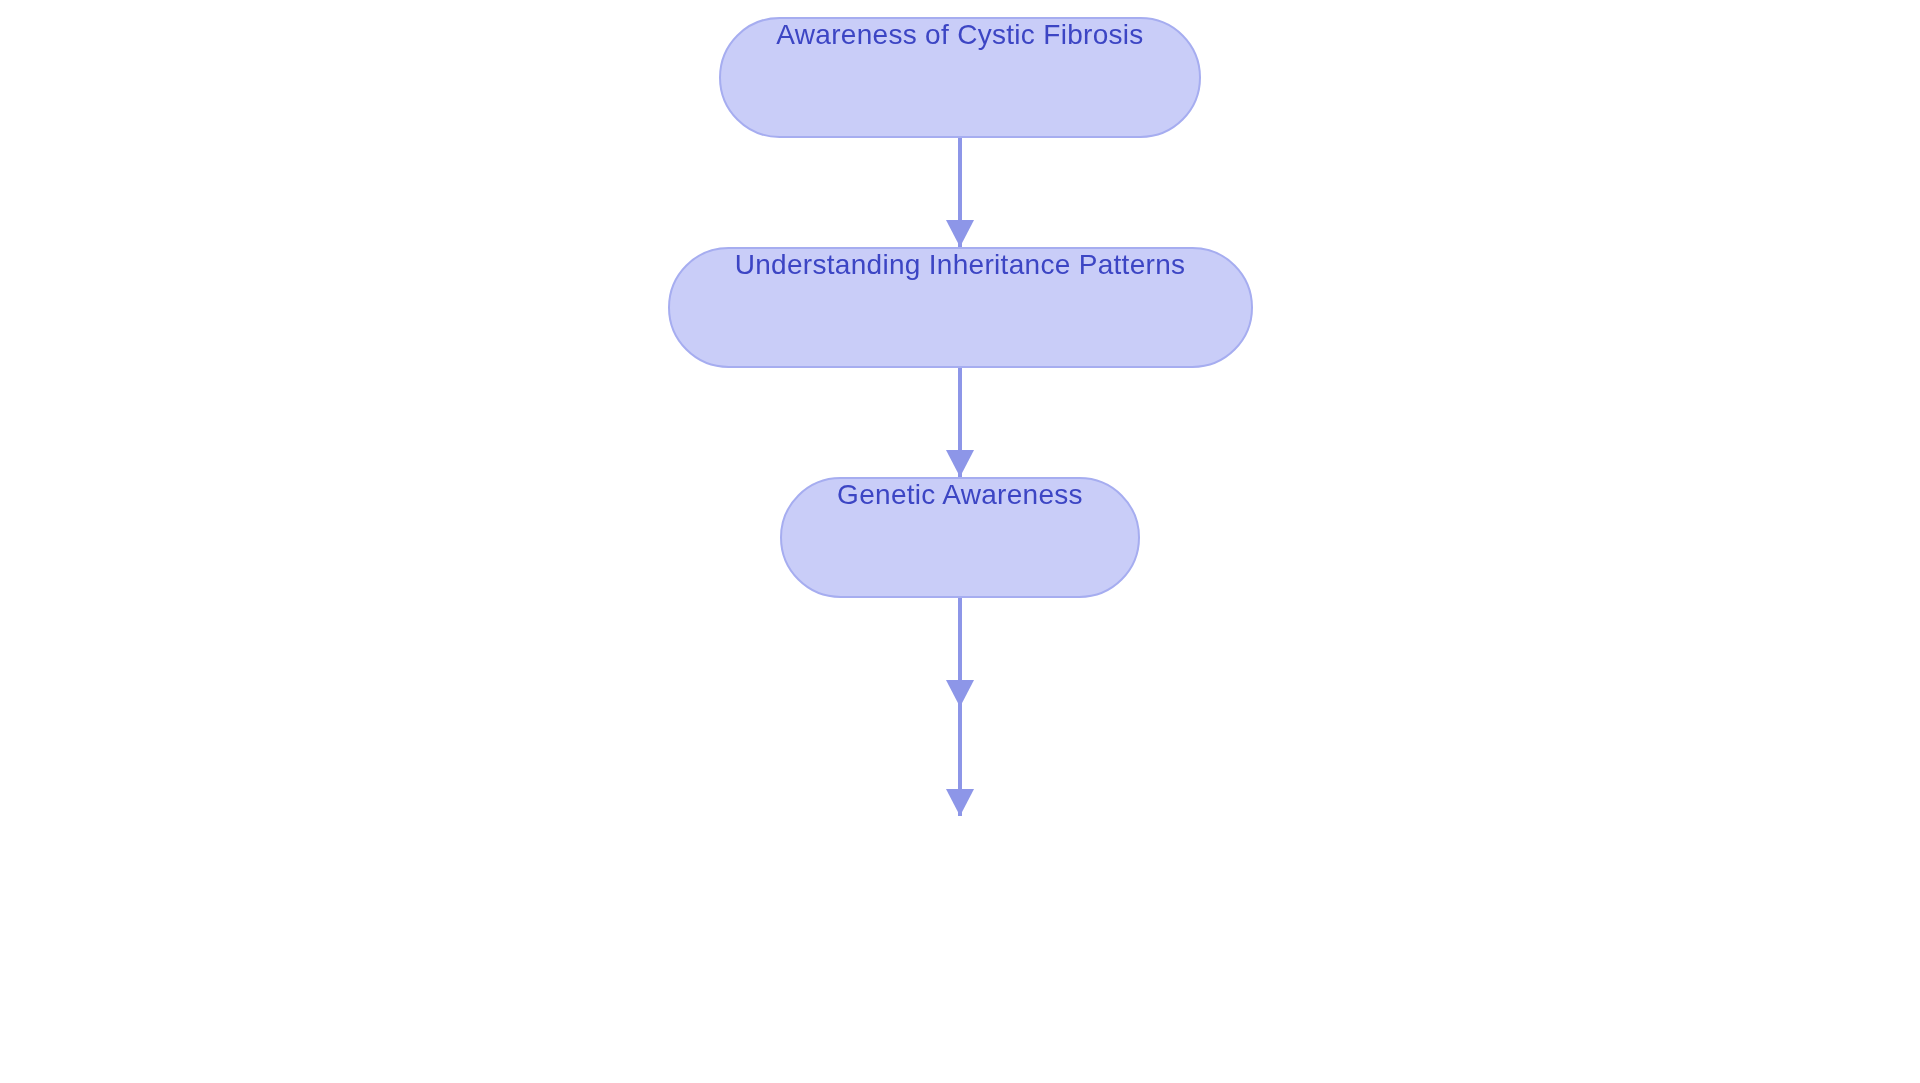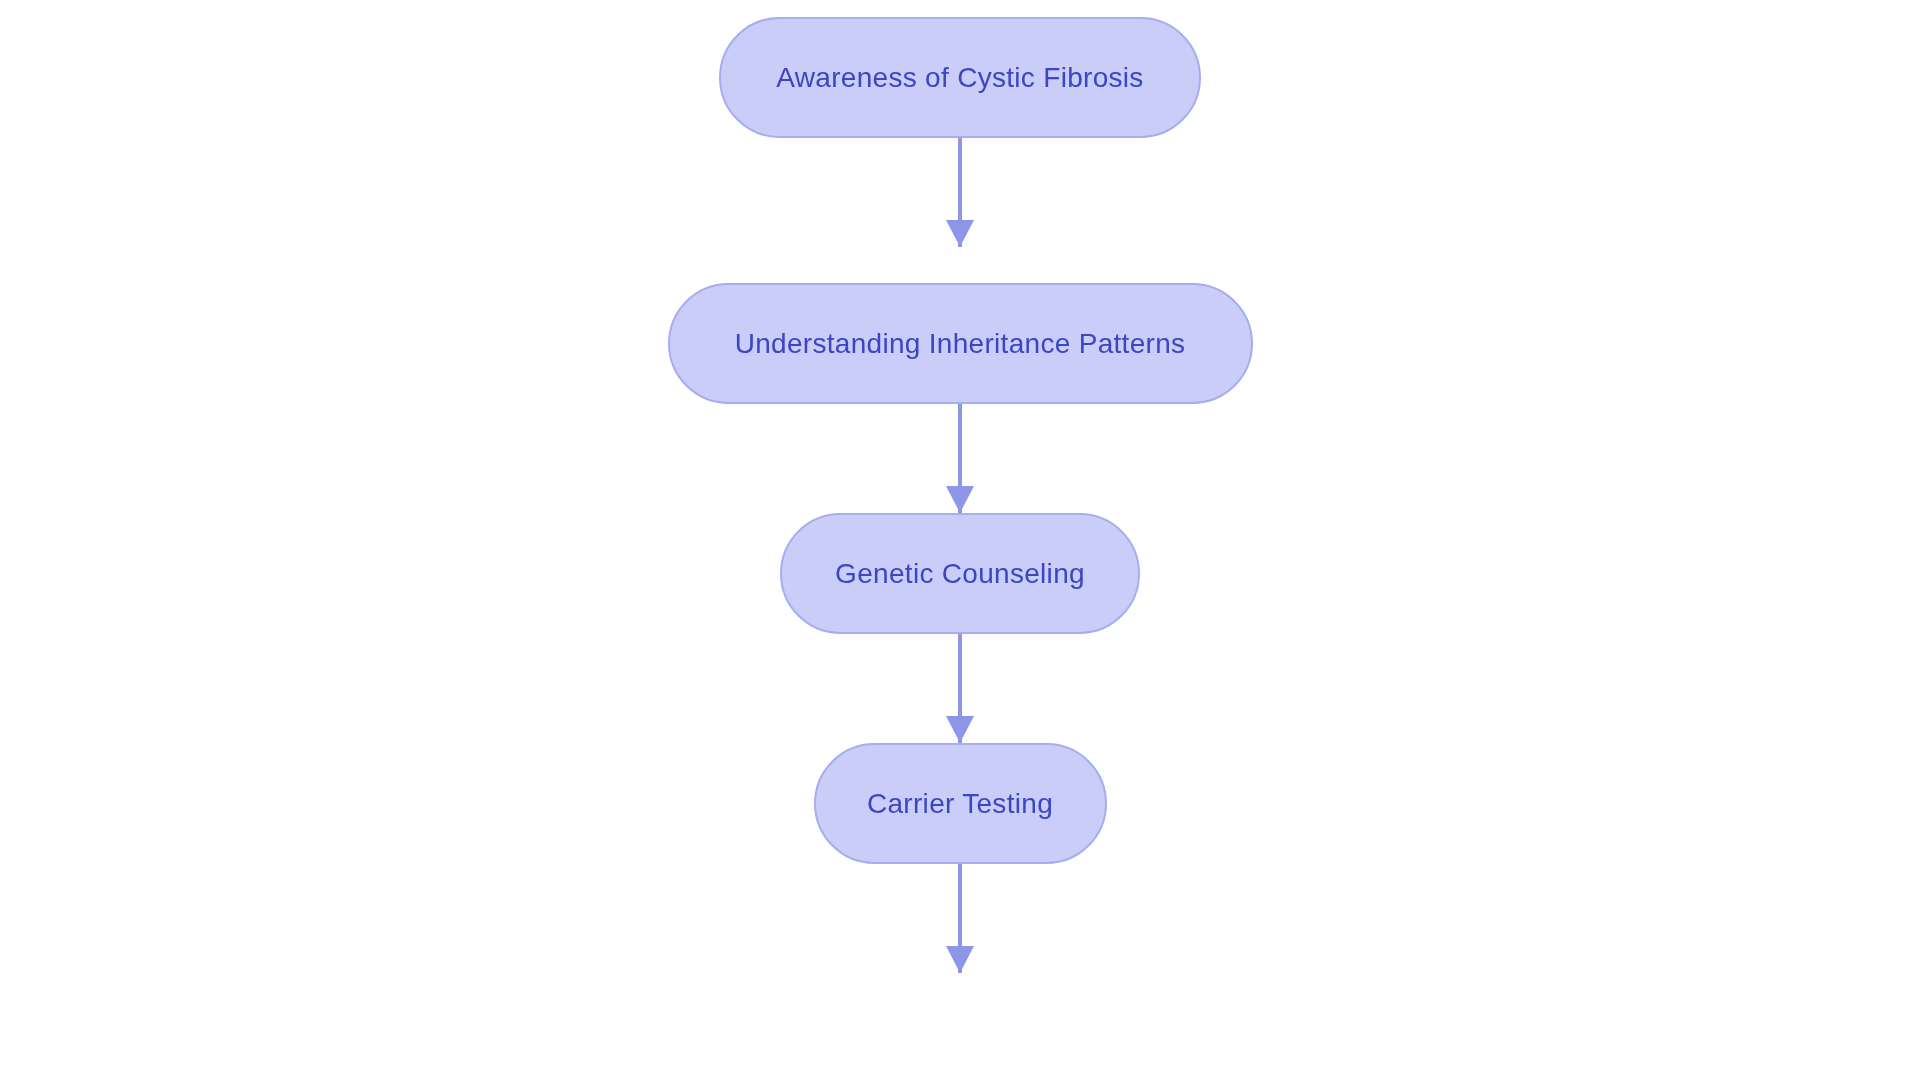--- a/index.html
+++ b/index.html
@@ -24,32 +24,32 @@
     flex-direction: column;
     align-items: center;
     padding-top: 17px;
   }
   .node {
     height: 121px;
     border-radius: 61px;
     background: var(--node-fill);
     border: 2px solid var(--node-border);
     display: flex;
-    align-items: center;
+    align-items: flex-start;
     justify-content: center;
     flex: 0 0 auto;
   }
   .node span {
     font-size: 28px;
     color: var(--node-text);
     letter-spacing: 0.3px;
     white-space: nowrap;
   }
   .n1 { width: 482px; }
-  .n2 { width: 585px; margin-top: 36px; }
+  .n2 { width: 585px; }
   .n3 { width: 360px; }
   .n4 { width: 293px; }
   .n5 { width: 389px; }
   .arrow {
     position: relative;
     width: 4px;
     height: 109px;
     background: var(--arrow-color);
     flex: 0 0 auto;
   }
@@ -80,29 +80,26 @@
 
   <div class="node n2">
     <span>Understanding Inheritance Patterns</span>
   </div>
 
   <div class="arrow">
     <span class="head"></span>
   </div>
 
   <div class="node n3">
-    <span>Genetic Counseling</span>
+    <span>Genetic Awareness</span>
   </div>
 
   <div class="arrow">
     <span class="head"></span>
   </div>
 
-  <div class="node n4">
-    <span>Carrier Testing</span>
-  </div>
 
   <div class="arrow">
     <span class="head"></span>
   </div>
 
 
 </div>
 
 </body></html>

